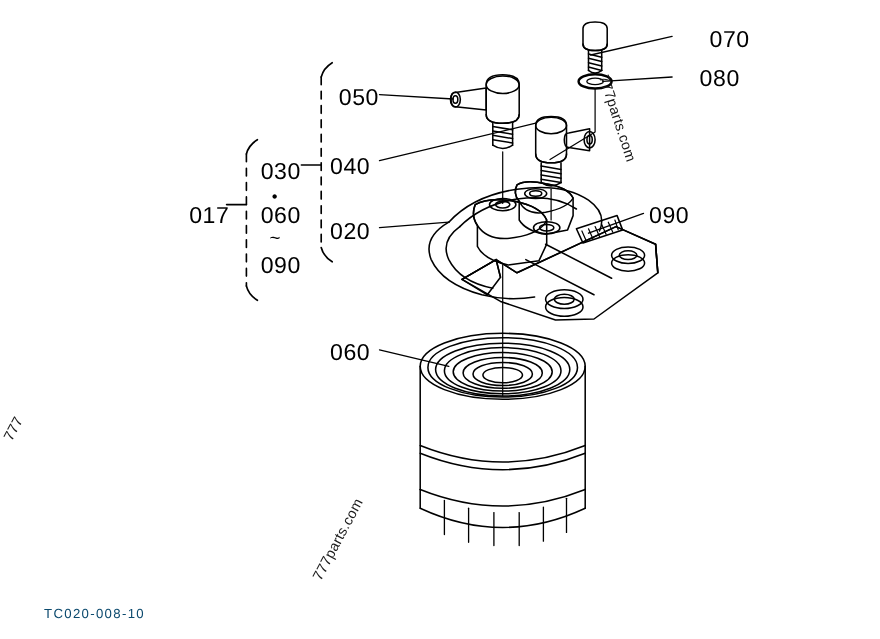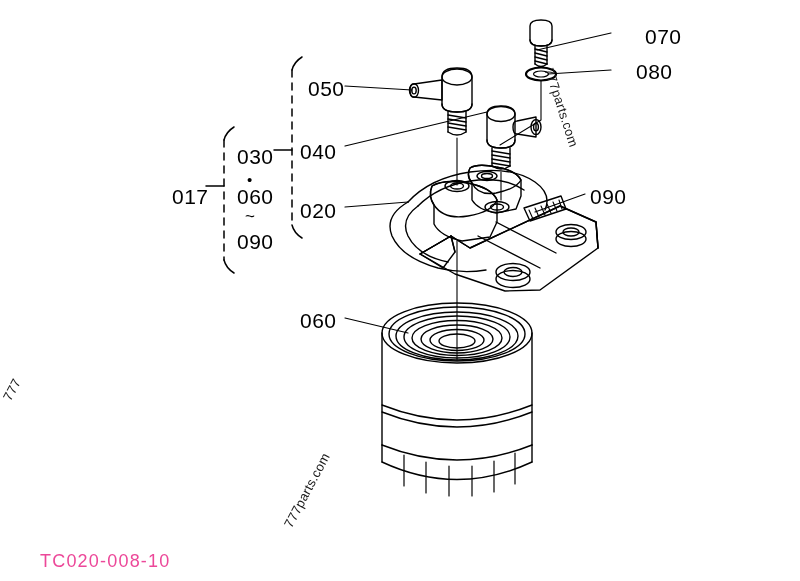--- a/index.html
+++ b/index.html
@@ -2,21 +2,21 @@
 <html><head>
 <meta charset="utf-8">
 <style>
   html,body{margin:0;padding:0;background:#ffffff;}
   body{width:800px;height:581px;position:relative;overflow:hidden;
        font-family:"Liberation Sans","DejaVu Sans",sans-serif;color:#000;}
   #stage{position:absolute;left:0;top:0;width:800px;height:522px;}
   svg{position:absolute;left:0;top:0;width:800px;height:581px;}
   .lbl{position:absolute;font-size:21px;letter-spacing:.5px;color:#000;
        white-space:nowrap;line-height:1;}
-  .drawno{position:absolute;font-size:18px;letter-spacing:1.2px;color:#ec4899;
+  .drawno{position:absolute;font-size:12px;letter-spacing:1.2px;color:#0c4a6e;
           white-space:nowrap;}
   .wm{position:absolute;font-size:13px;color:#1a1a1a;white-space:nowrap;
       letter-spacing:.3px;}
 </style>
 </head>
 <body>
 
 <div id="stage">
 
   <svg viewBox="0 0 800 581">

